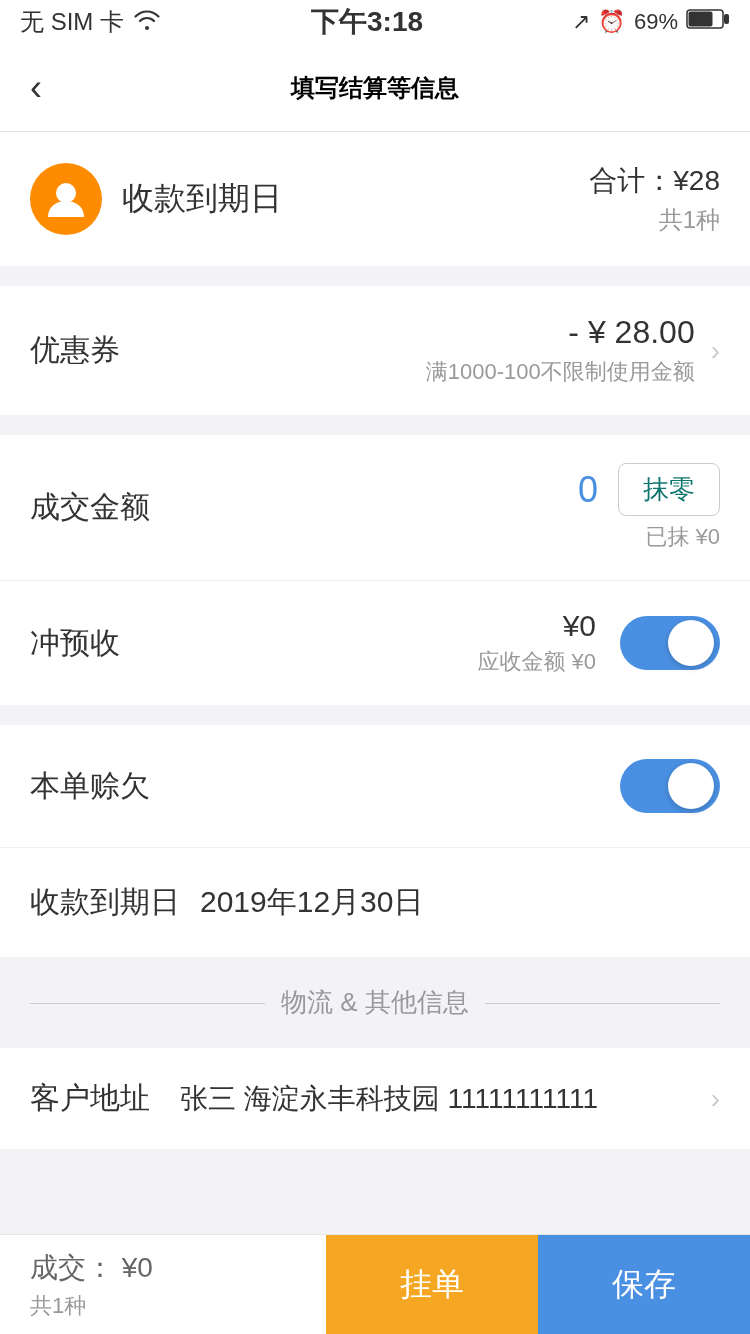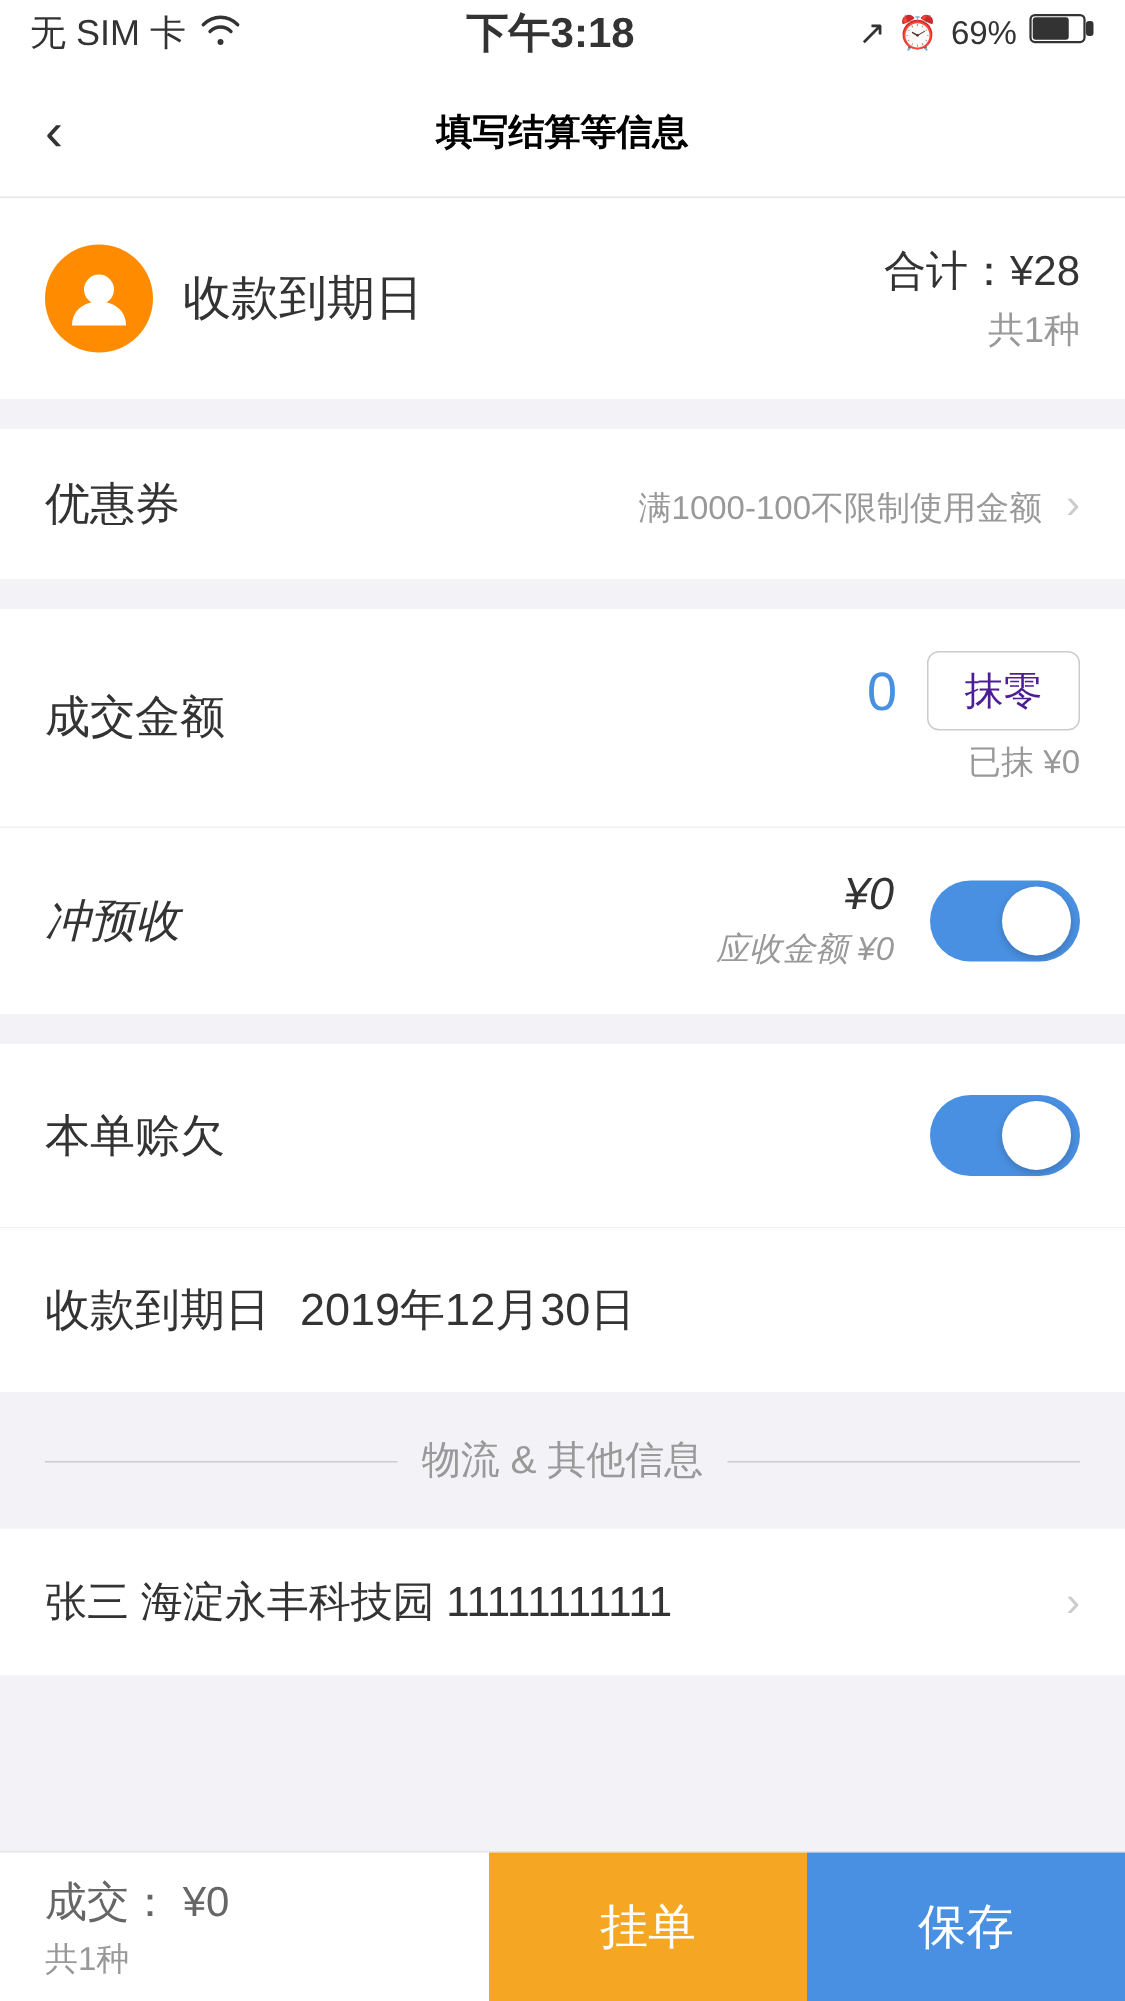--- a/index.html
+++ b/index.html
@@ -115,34 +115,33 @@
       align-items: center;
       justify-content: space-between;
       border-bottom: 1px solid #f0f0f0;
     }
     .amount-value { font-size: 36px; color: #4a90e2; font-weight: 500; }
     .round-btn {
       border: 1.5px solid #ccc;
       border-radius: 8px;
       padding: 8px 24px;
       font-size: 26px;
-      color: #4c1d95;
+      color: #0f766e;
       background: #fff;
       cursor: pointer;
     }
     .amount-sub { font-size: 22px; color: #999; margin-top: 6px; text-align: right; }
 
     
     .prereceive-row {
       background: #fff;
       padding: 28px 30px;
       display: flex;
       align-items: center;
       justify-content: space-between;
-      font-style: italic;
     }
     .prereceive-values { text-align: right; }
     .prereceive-main { font-size: 30px; color: #333; font-weight: 500; }
     .prereceive-sub { font-size: 22px; color: #999; margin-top: 4px; }
 
     
     .toggle {
       width: 100px;
       height: 54px;
       border-radius: 27px;
@@ -326,20 +325,21 @@
   </div>
 </div>
 
 <div class="section-divider"></div>
 
 <div class="card-section">
   <div class="row-item">
     <div class="row-label">优惠券</div>
     <div class="row-right">
       <div class="row-value-col">
+        <div class="discount-amount">- ¥ 28.00</div>
         <div class="discount-desc">满1000-100不限制使用金额</div>
       </div>
       <span class="chevron-icon">›</span>
     </div>
   </div>
 </div>
 
 <div class="section-divider"></div>
 
 <div class="card-section">
@@ -379,20 +379,21 @@
     <span class="duedate-value">2019年12月30日</span>
   </div>
 </div>
 
 <div class="logistics-divider">
   <span class="logistics-text">物流 &amp; 其他信息</span>
 </div>
 
 <div class="card-section">
   <div class="address-row">
+    <span class="address-label">客户地址</span>
     <span class="address-value">张三 海淀永丰科技园 11111111111</span>
     <span class="address-chevron">›</span>
   </div>
 </div>
 
 <div class="empty-space"></div>
 
 <div class="bottom-bar">
   <div class="bottom-info">
     <div class="bottom-deal-label">成交：  ¥0</div>

